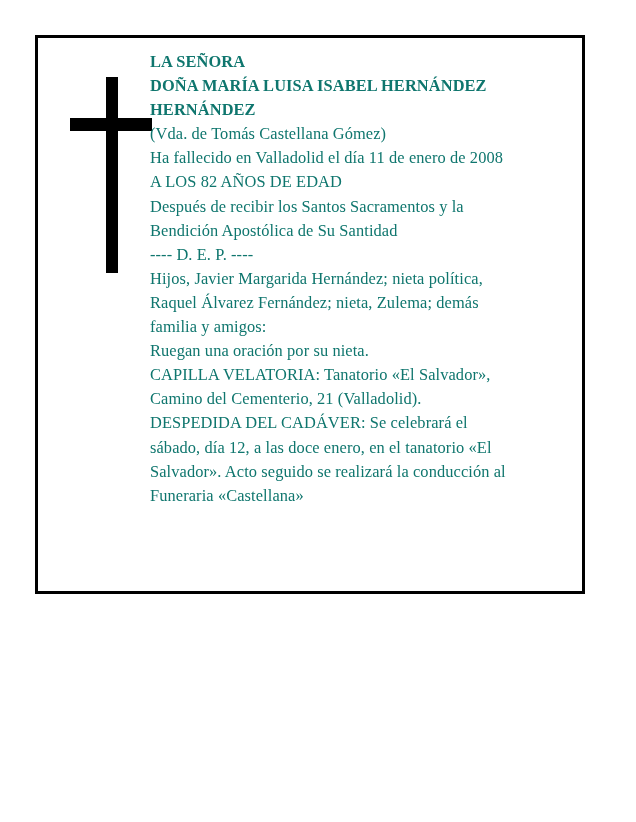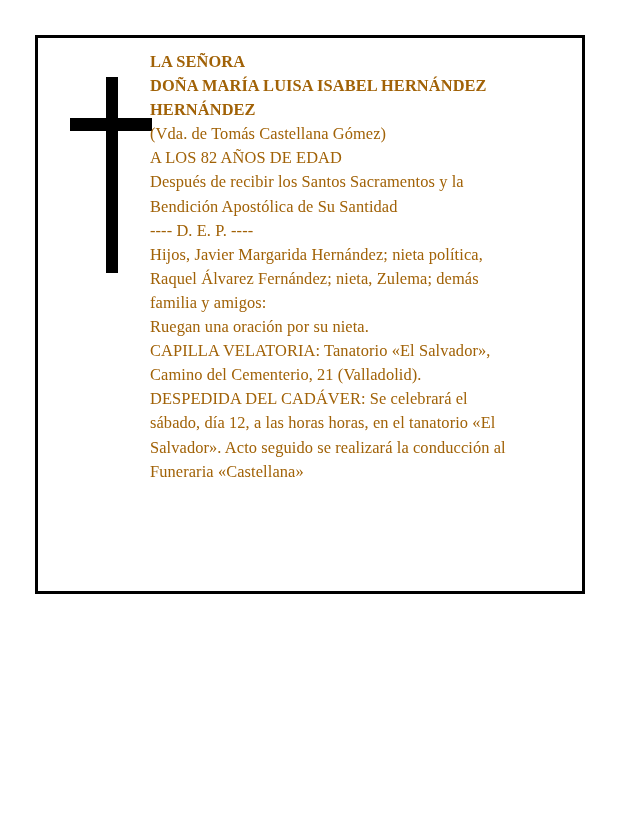--- a/index.html
+++ b/index.html
@@ -59,21 +59,21 @@
     position: absolute;
     left: 112px;
     top: 12px;
     width: 425px;
   }
 
   .line {
     font-family: "Liberation Serif", "DejaVu Serif", serif;
     font-size: 16.4px;
     line-height: 24.1px;
-    color: #a16207;
+    color: #0f766e;
     white-space: nowrap;
     letter-spacing: 0.1px;
   }
 
   .line.bold {
     font-weight: bold;
   }
 </style>
 </head>
 <body>
@@ -90,20 +90,21 @@
     <div id="text-col">
 
       <div class="line bold">LA SEÑORA</div>
 
       <div class="line bold">DOÑA MARÍA LUISA ISABEL HERNÁNDEZ</div>
 
       <div class="line bold">HERNÁNDEZ</div>
 
       <div class="line">(Vda. de Tomás Castellana Gómez)</div>
 
+      <div class="line">Ha fallecido en Valladolid el día 11 de enero de 2008</div>
 
       <div class="line">A LOS 82 AÑOS DE EDAD</div>
 
       <div class="line">Después de recibir los Santos Sacramentos y la</div>
 
       <div class="line">Bendición Apostólica de Su Santidad</div>
 
       <div class="line">---- D. E. P. ----</div>
 
       <div class="line">Hijos, Javier Margarida Hernández; nieta política,</div>
@@ -113,21 +114,21 @@
       <div class="line">familia y amigos:</div>
 
       <div class="line">Ruegan una oración por su nieta.</div>
 
       <div class="line">CAPILLA VELATORIA: Tanatorio «El Salvador»,</div>
 
       <div class="line">Camino del Cementerio, 21 (Valladolid).</div>
 
       <div class="line">DESPEDIDA DEL CADÁVER: Se celebrará el</div>
 
-      <div class="line">sábado, día 12, a las horas horas, en el tanatorio «El</div>
+      <div class="line">sábado, día 12, a las doce enero, en el tanatorio «El</div>
 
       <div class="line">Salvador». Acto seguido se realizará la conducción al</div>
 
 
       <div class="line">Funeraria «Castellana»</div>
 
     </div>
   </div>
 </div>
 

